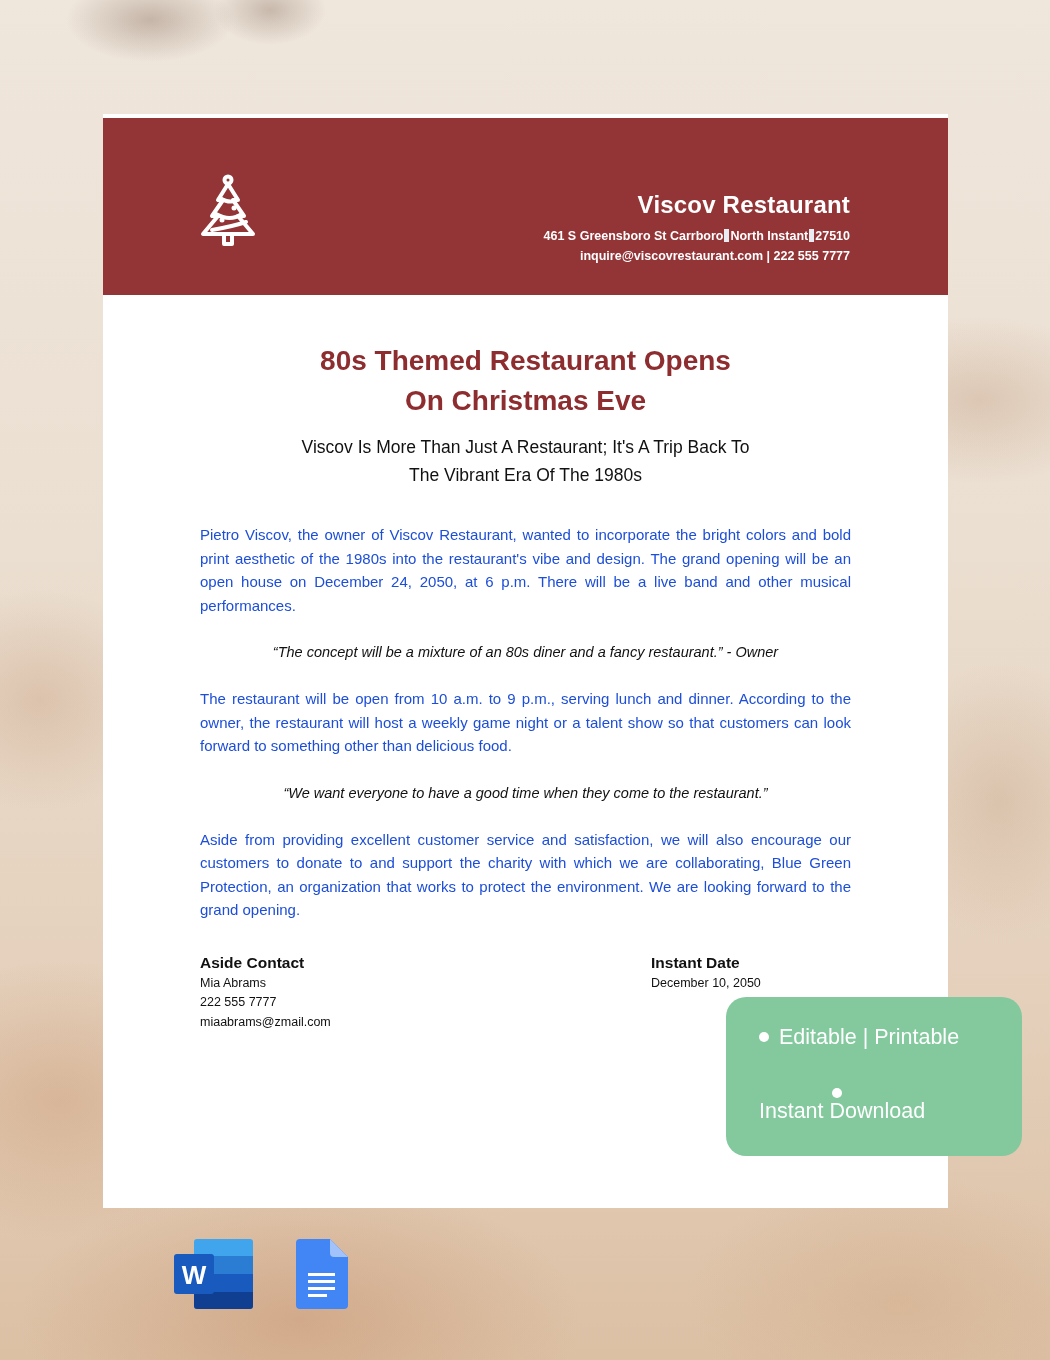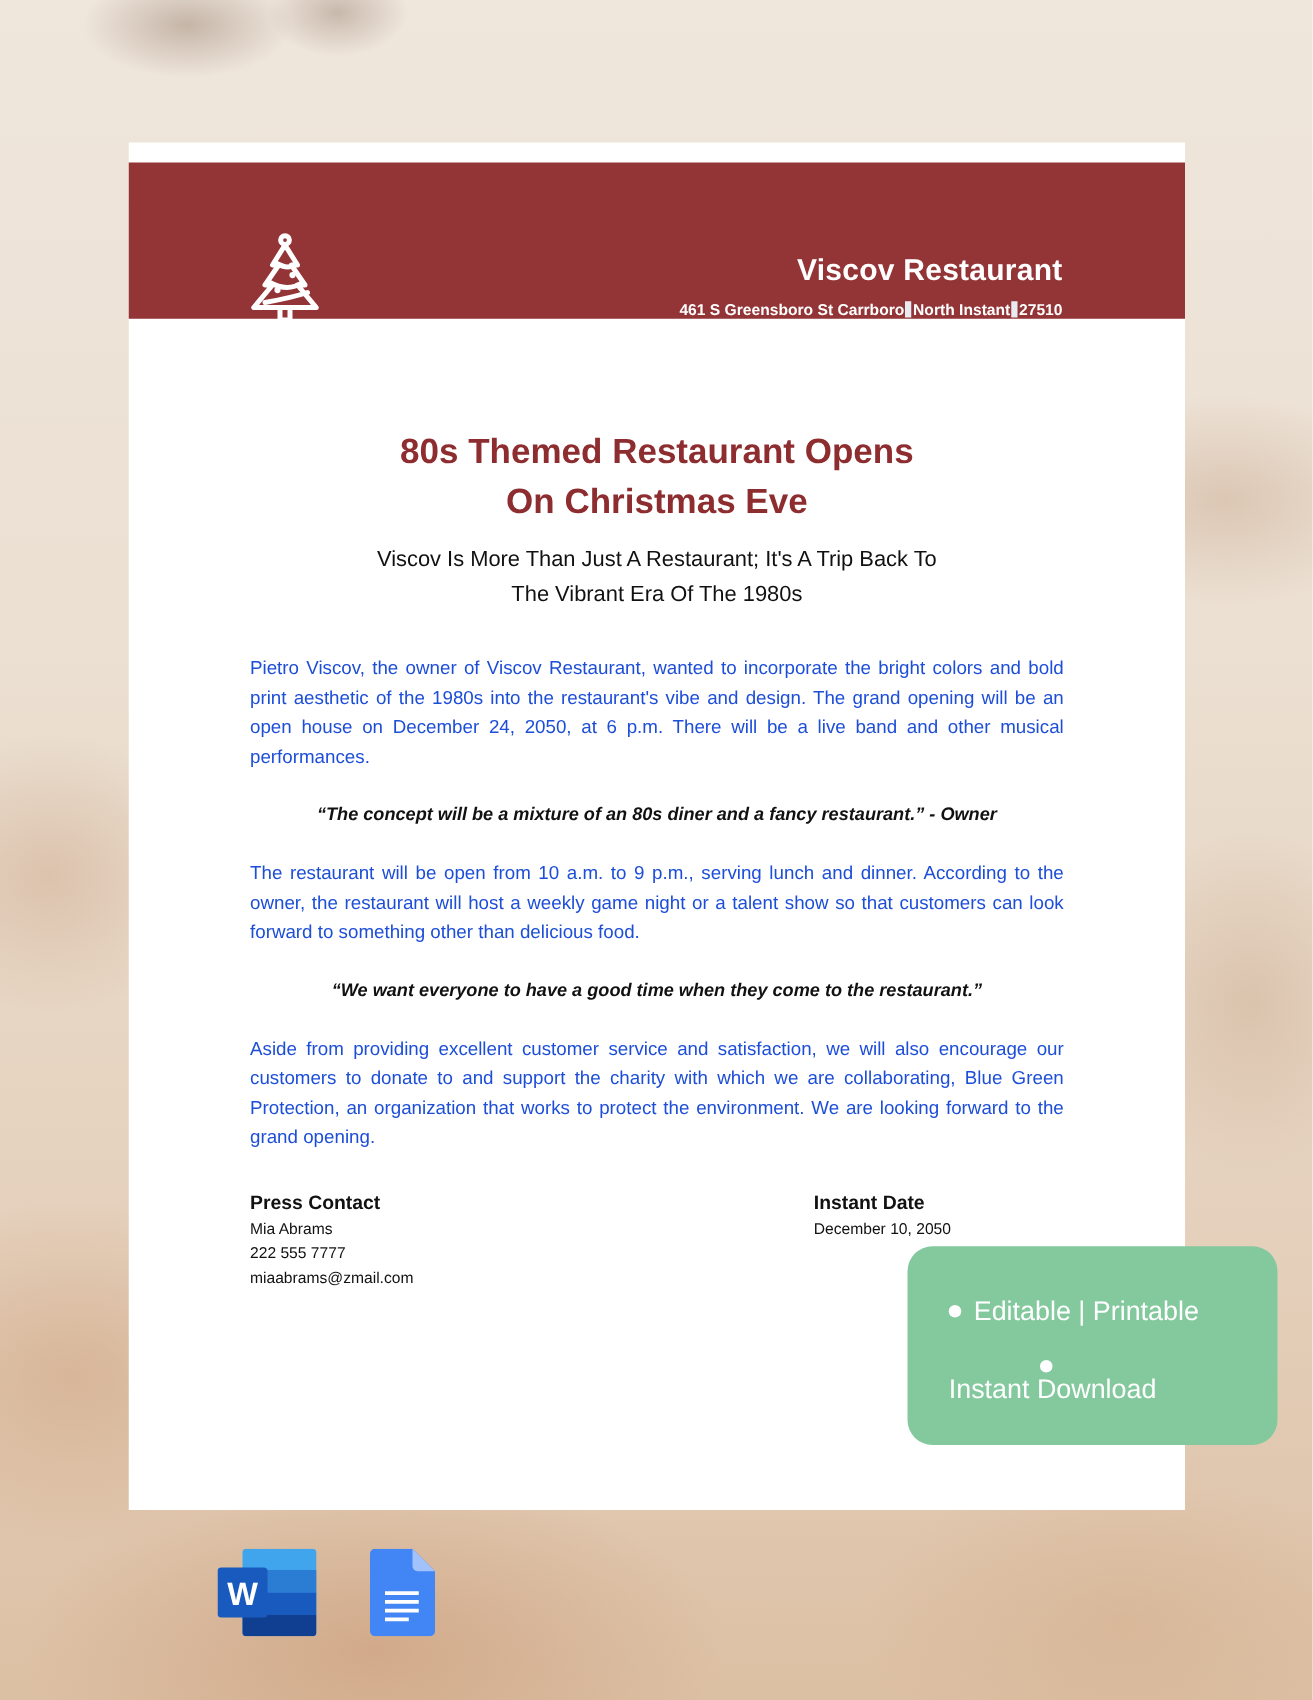--- a/index.html
+++ b/index.html
@@ -15,21 +15,21 @@
       radial-gradient(ellipse 400px 200px at 300px 1320px, rgba(200,150,115,0.55), transparent 70%),
       radial-gradient(ellipse 300px 180px at 900px 1300px, rgba(210,170,135,0.45), transparent 70%),
       radial-gradient(ellipse 160px 200px at 1000px 800px, rgba(195,160,130,0.35), transparent 70%),
       linear-gradient(180deg, #efe6dc 0%, #ebdfd1 40%, #e4cfba 75%, #dcc0a4 100%);
   }
   .page {
     position:absolute; left:103px; top:114px; width:845px; height:1094px;
     background:#ffffff;
   }
   .header {
-    position:absolute; left:0; top:16px; width:845px; height:125px;
+    position:absolute; left:0; top:4px; width:845px; height:177px;
     background:#933436;
   }
   .tree-icon { position:absolute; left:95px; top:56px; width:60px; height:76px; }
   .brand {
     position:absolute; right:98px; top:73px; text-align:right; color:#ffffff;
   }
   .brand-name { font-size:24px; font-weight:bold; letter-spacing:0.2px; line-height:28px; }
   .brand-line { font-size:12.5px; font-weight:bold; line-height:20px; }
   .brand-line.addr { margin-top:7px; }
   .sep-block { display:inline-block; width:5px; height:13px; background:#e8ecf2; vertical-align:-2px; margin:0 1px; }
@@ -39,38 +39,38 @@
     text-align:center; color:#8e2d2f; font-weight:bold; font-size:28px; line-height:40px; margin:0;
   }
   .subtitle {
     text-align:center; color:#111; font-weight:normal; font-size:17.5px; line-height:28px; margin:12px 0 0 0;
   }
   .para {
     font-size:15px; line-height:23.5px; color:#1d4ed8; text-align:justify; margin:0;
   }
   .p1 { margin-top:34px; }
   .quote {
-    text-align:center; font-style:italic; font-weight:bold; font-size:14.5px; color:#111; margin:24px 0 23px 0; line-height:23px;
+    text-align:center; font-style:italic; font-weight:normal; font-size:14.5px; color:#111; margin:24px 0 23px 0; line-height:23px;
   }
   .contacts { position:relative; margin-top:30px; height:90px; }
   .col { position:absolute; top:0; }
   .col.right { left:451px; }
   .col-head { font-size:15.5px; font-weight:bold; color:#111; line-height:22px; }
   .col-line { font-size:12.5px; color:#111; line-height:19.5px; }
 
   .badge {
     position:absolute; left:726px; top:997px; width:296px; height:159px;
     background:#83c99d; border-radius:20px;
   }
   .badge-item {
     position:absolute; left:33px; color:#ffffff; font-size:21.5px; line-height:26px;
     display:flex; align-items:center;
   }
   .badge-item .dot { width:10px; height:10px; border-radius:50%; background:#fff; margin-right:10px; }
-  .bi1 { top:39px; }
+  .bi1 { top:27px; }
   .bi2 { top:91px;flex-direction:column; }
 
   .word-icon { position:absolute; left:174px; top:1239px; width:80px; height:70px; }
   .docs-icon { position:absolute; left:296px; top:1239px; width:52px; height:70px; }
 </style>
 </head>
 <body>
 
 <div class="page">
   <div class="header">
@@ -108,21 +108,21 @@
     </h2>
 
     <p class="para p1">Pietro Viscov, the owner of Viscov Restaurant, wanted to incorporate the bright colors and bold print aesthetic of the 1980s into the restaurant's vibe and design. The grand opening will be an open house on December 24, 2050, at 6 p.m. There will be a live band and other musical performances.</p>
     <p class="quote">“The concept will be a mixture of an 80s diner and a fancy restaurant.” - Owner</p>
     <p class="para">The restaurant will be open from 10 a.m. to 9 p.m., serving lunch and dinner. According to the owner, the restaurant will host a weekly game night or a talent show so that customers can look forward to something other than delicious food.</p>
     <p class="quote">“We want everyone to have a good time when they come to the restaurant.”</p>
     <p class="para">Aside from providing excellent customer service and satisfaction, we will also encourage our customers to donate to and support the charity with which we are collaborating, Blue Green Protection, an organization that works to protect the environment. We are looking forward to the grand opening.</p>
 
     <div class="contacts">
       <div class="col left">
-        <div class="col-head">Press Contact</div>
+        <div class="col-head">Aside Contact</div>
         <div class="col-line">Mia Abrams</div>
         <div class="col-line">222 555 7777</div>
         <div class="col-line">miaabrams@zmail.com</div>
       </div>
       <div class="col right">
         <div class="col-head">Instant Date</div>
         <div class="col-line">December 10, 2050</div>
       </div>
     </div>
   </div>

